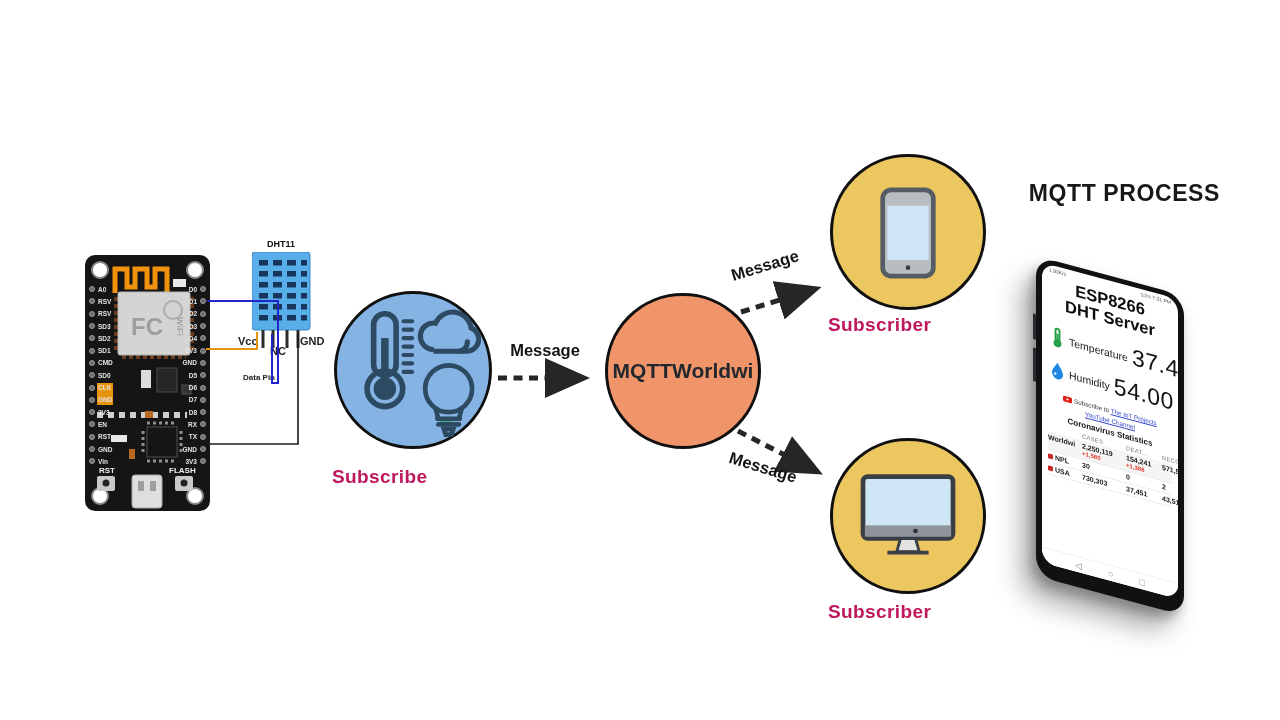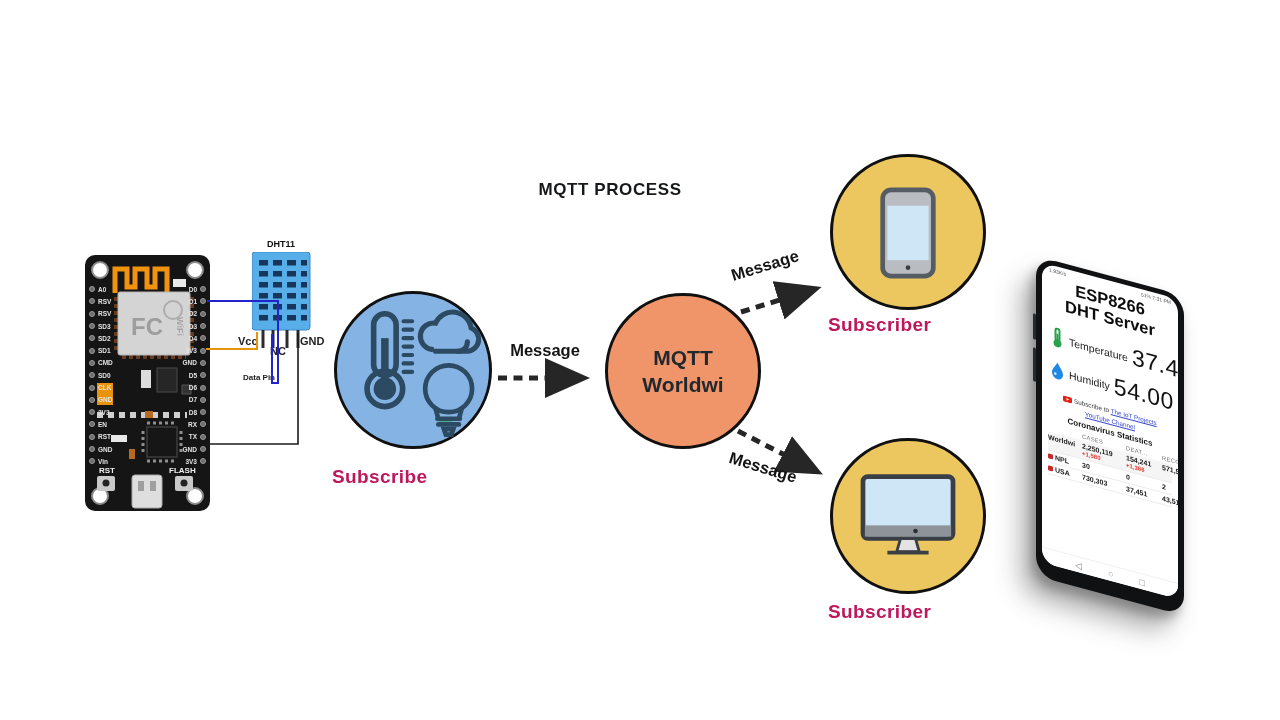--- a/index.html
+++ b/index.html
@@ -1,21 +1,21 @@
 <!DOCTYPE html>
 <html><head>
 <meta charset="utf-8">
 <style>
   html,body{margin:0;padding:0;background:#fff;}
   #canvas{position:relative;width:1280px;height:720px;background:#fff;overflow:hidden;
           font-family:"Liberation Sans", sans-serif;color:#1a1a1a;}
   .abs{position:absolute;}
 
   
-  #page-title{left:0;top:180px;width:1220px;text-align:center;font-size:17px;font-weight:800;
+  #page-title{left:0;top:180px;width:1220px;text-align:right;font-size:23px;font-weight:800;
               letter-spacing:.6px;color:#17181a;}
 
   
   #overlay{left:0;top:0;width:1280px;height:720px;pointer-events:none;}
 
   
   #board-svg{left:85px;top:255px;}
   .pin-col{display:flex;flex-direction:column;}
   #pins-left{left:89px;top:283px;width:34px;}
   #pins-right{left:168px;top:283px;width:38px;}
@@ -29,21 +29,21 @@
   .dht-pin-label{font-size:11px;font-weight:700;color:#222;}
   #dht-vcc{left:238px;top:335px;}
   #dht-nc{left:270px;top:345px;}
   #dht-gnd{left:300px;top:335px;}
   #dht-data{left:243px;top:373px;font-size:8px;}
 
   
   .node{border-radius:50%;border:3px solid #101010;box-sizing:border-box;display:flex;
         align-items:center;justify-content:center;}
   #publisher-circle{left:334px;top:291px;width:158px;height:158px;}
-  #broker-circle{left:605px;top:293px;width:156px;height:156px;flex-direction:column;
+  #broker-circle{left:605px;top:293px;width:156px;height:156px;
                  font-size:21px;font-weight:700;line-height:1.3;color:#23272e;text-align:center;}
   #subscriber-top-circle{left:830px;top:154px;width:156px;height:156px;}
   #subscriber-bottom-circle{left:830px;top:438px;width:156px;height:156px;}
   .node-label{font-size:19px;font-weight:700;letter-spacing:.4px;color:#be185d;text-align:left;}
   #publisher-label{left:332px;top:466px;width:162px;}
   #subscriber-top-label{left:828px;top:314px;width:162px;}
   #subscriber-bottom-label{left:828px;top:601px;width:162px;}
 
   
   .msg{font-size:16.5px;font-weight:600;color:#141414;}

